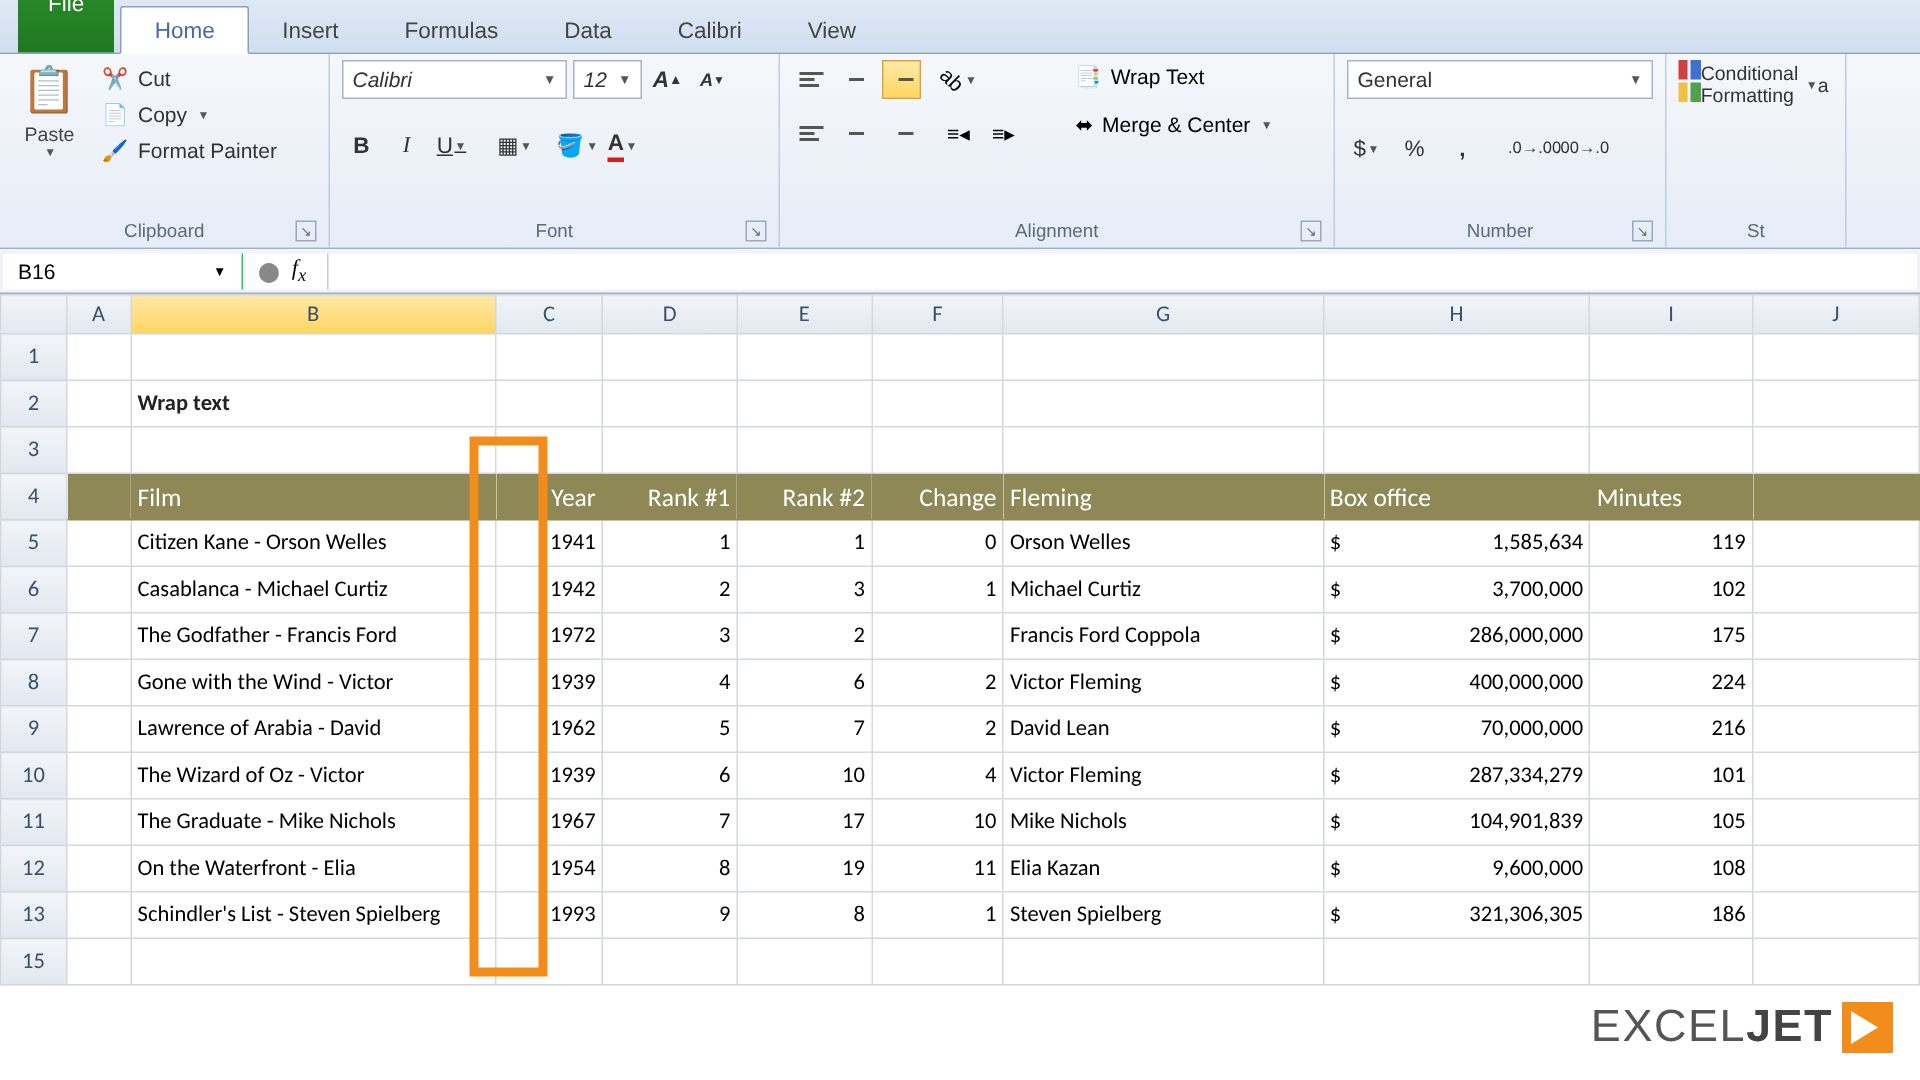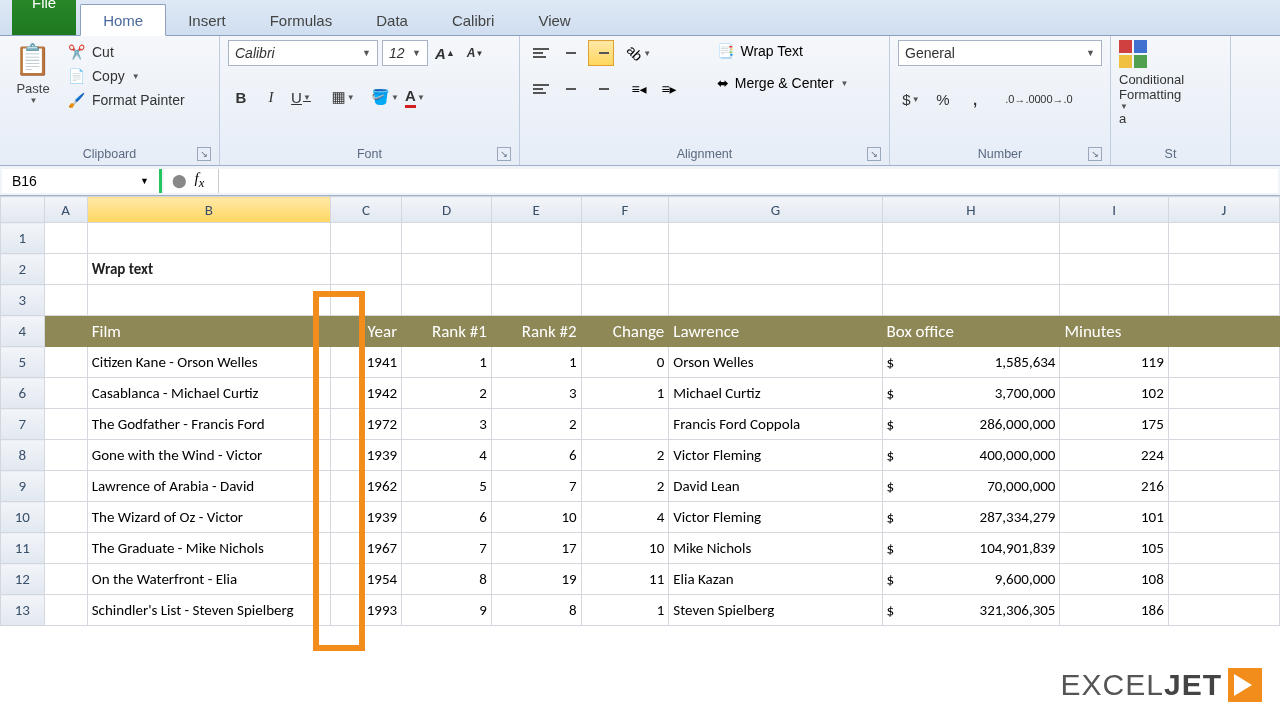--- a/index.html
+++ b/index.html
@@ -42,27 +42,27 @@
 .align-btn { width:26px; height:26px; display:flex; align-items:center; justify-content:center; cursor:pointer; border:1px solid transparent; }
 .align-btn.active { background:linear-gradient(#ffe9a8,#ffd65e); border:1px solid #e0a030; }
 .wrap-btn { display:flex; align-items:center; gap:6px; font-size:14px; cursor:pointer; padding:3px 6px; }
 .merge-btn { display:flex; align-items:center; gap:6px; font-size:14px; cursor:pointer; padding:3px 6px; }
 
 
 .num-combo { width:204px; }
 .num-row { display:flex; gap:6px; margin-top:14px; }
 
 
-.cond-btn { display:flex; flex-direction:column; align-items:flex-start; width:100px; font-size:13px; color:#333; }
+.cond-btn { display:flex; flex-direction:row; align-items:center; width:100px; font-size:13px; color:#333; }
 .cond-ico { width:28px; height:28px; display:grid; grid-template:1fr 1fr/1fr 1fr; gap:2px; margin-bottom:4px; }
 .cond-ico div { background:#d04040; } .cond-ico div:nth-child(2){background:#4070d0;} .cond-ico div:nth-child(3){background:#f0c040;} .cond-ico div:nth-child(4){background:#50a050;}
 
 
 .formula-bar { display:flex; align-items:center; height:30px; border-bottom:1px solid #a0b0c8; background:#f0f3f8; }
-.namebox { width:160px; border-right:3px solid #22c55e; padding:0 10px; display:flex; align-items:center; background:#fff; margin:2px; height:24px; }
+.namebox { width:160px; border-right:1px solid #22c55e; padding:0 10px; display:flex; align-items:center; background:#fff; margin:2px; height:24px; }
 .namebox .arrow { margin-left:auto; font-size:9px; }
 .fx-area { display:flex; align-items:center; gap:8px; padding-left:8px; flex:1; background:#fff; margin:2px 2px 2px 0; height:24px; }
 .fx-cancel { color:#888; font-size:13px; }
 .fx { font-style:italic; font-family:"Times New Roman",serif; font-size:15px; }
 
 
 .grid-wrap { position:relative; }
 table.sheet { border-collapse:collapse; table-layout:fixed; }
 .sheet th, .sheet td { border:1px solid #d4d8de; font-size:15px; font-family:Calibri,sans-serif; }
 .sheet thead th { background:linear-gradient(#f2f5f9,#e2e8f0); color:#3a506b; font-weight:400; text-align:center; height:26px; }
@@ -368,21 +368,21 @@
           <td></td>
         </tr>
         <tr class="hdr-row">
           <th>4</th>
           <td></td>
           <td>Film</td>
           <td class="num">Year</td>
           <td class="num">Rank #1</td>
           <td class="num">Rank #2</td>
           <td class="num">Change</td>
-          <td>Lawrence</td>
+          <td>Fleming</td>
           <td>Box office</td>
           <td>Minutes</td>
           <td></td>
         </tr>
         <tr>
           <th>5</th>
           <td></td>
           <td>Citizen Kane - Orson Welles</td>
           <td class="num">1941</td>
           <td class="num">1</td>
@@ -490,20 +490,33 @@
           <td>Schindler's List - Steven Spielberg</td>
           <td class="num">1993</td>
           <td class="num">9</td>
           <td class="num">8</td>
           <td class="num">1</td>
           <td>Steven Spielberg</td>
           <td class="cur"><span class="dollar">$</span>321,306,305</td>
           <td class="num">186</td>
           <td></td>
         </tr>
+        <tr>
+          <th>15</th>
+          <td></td>
+          <td></td>
+          <td></td>
+          <td></td>
+          <td></td>
+          <td></td>
+          <td></td>
+          <td></td>
+          <td></td>
+          <td></td>
+        </tr>
       </tbody>
 </table>
 <div class="highlight-box" style="left:313px; top:95px; width:52px; height:360px;"></div>
 </div>
 
 <div class="logo">
   <span class="logo-text"><span>EXCEL</span><b>JET</b></span>
   <span class="logo-mark"></span>
 </div>
 

